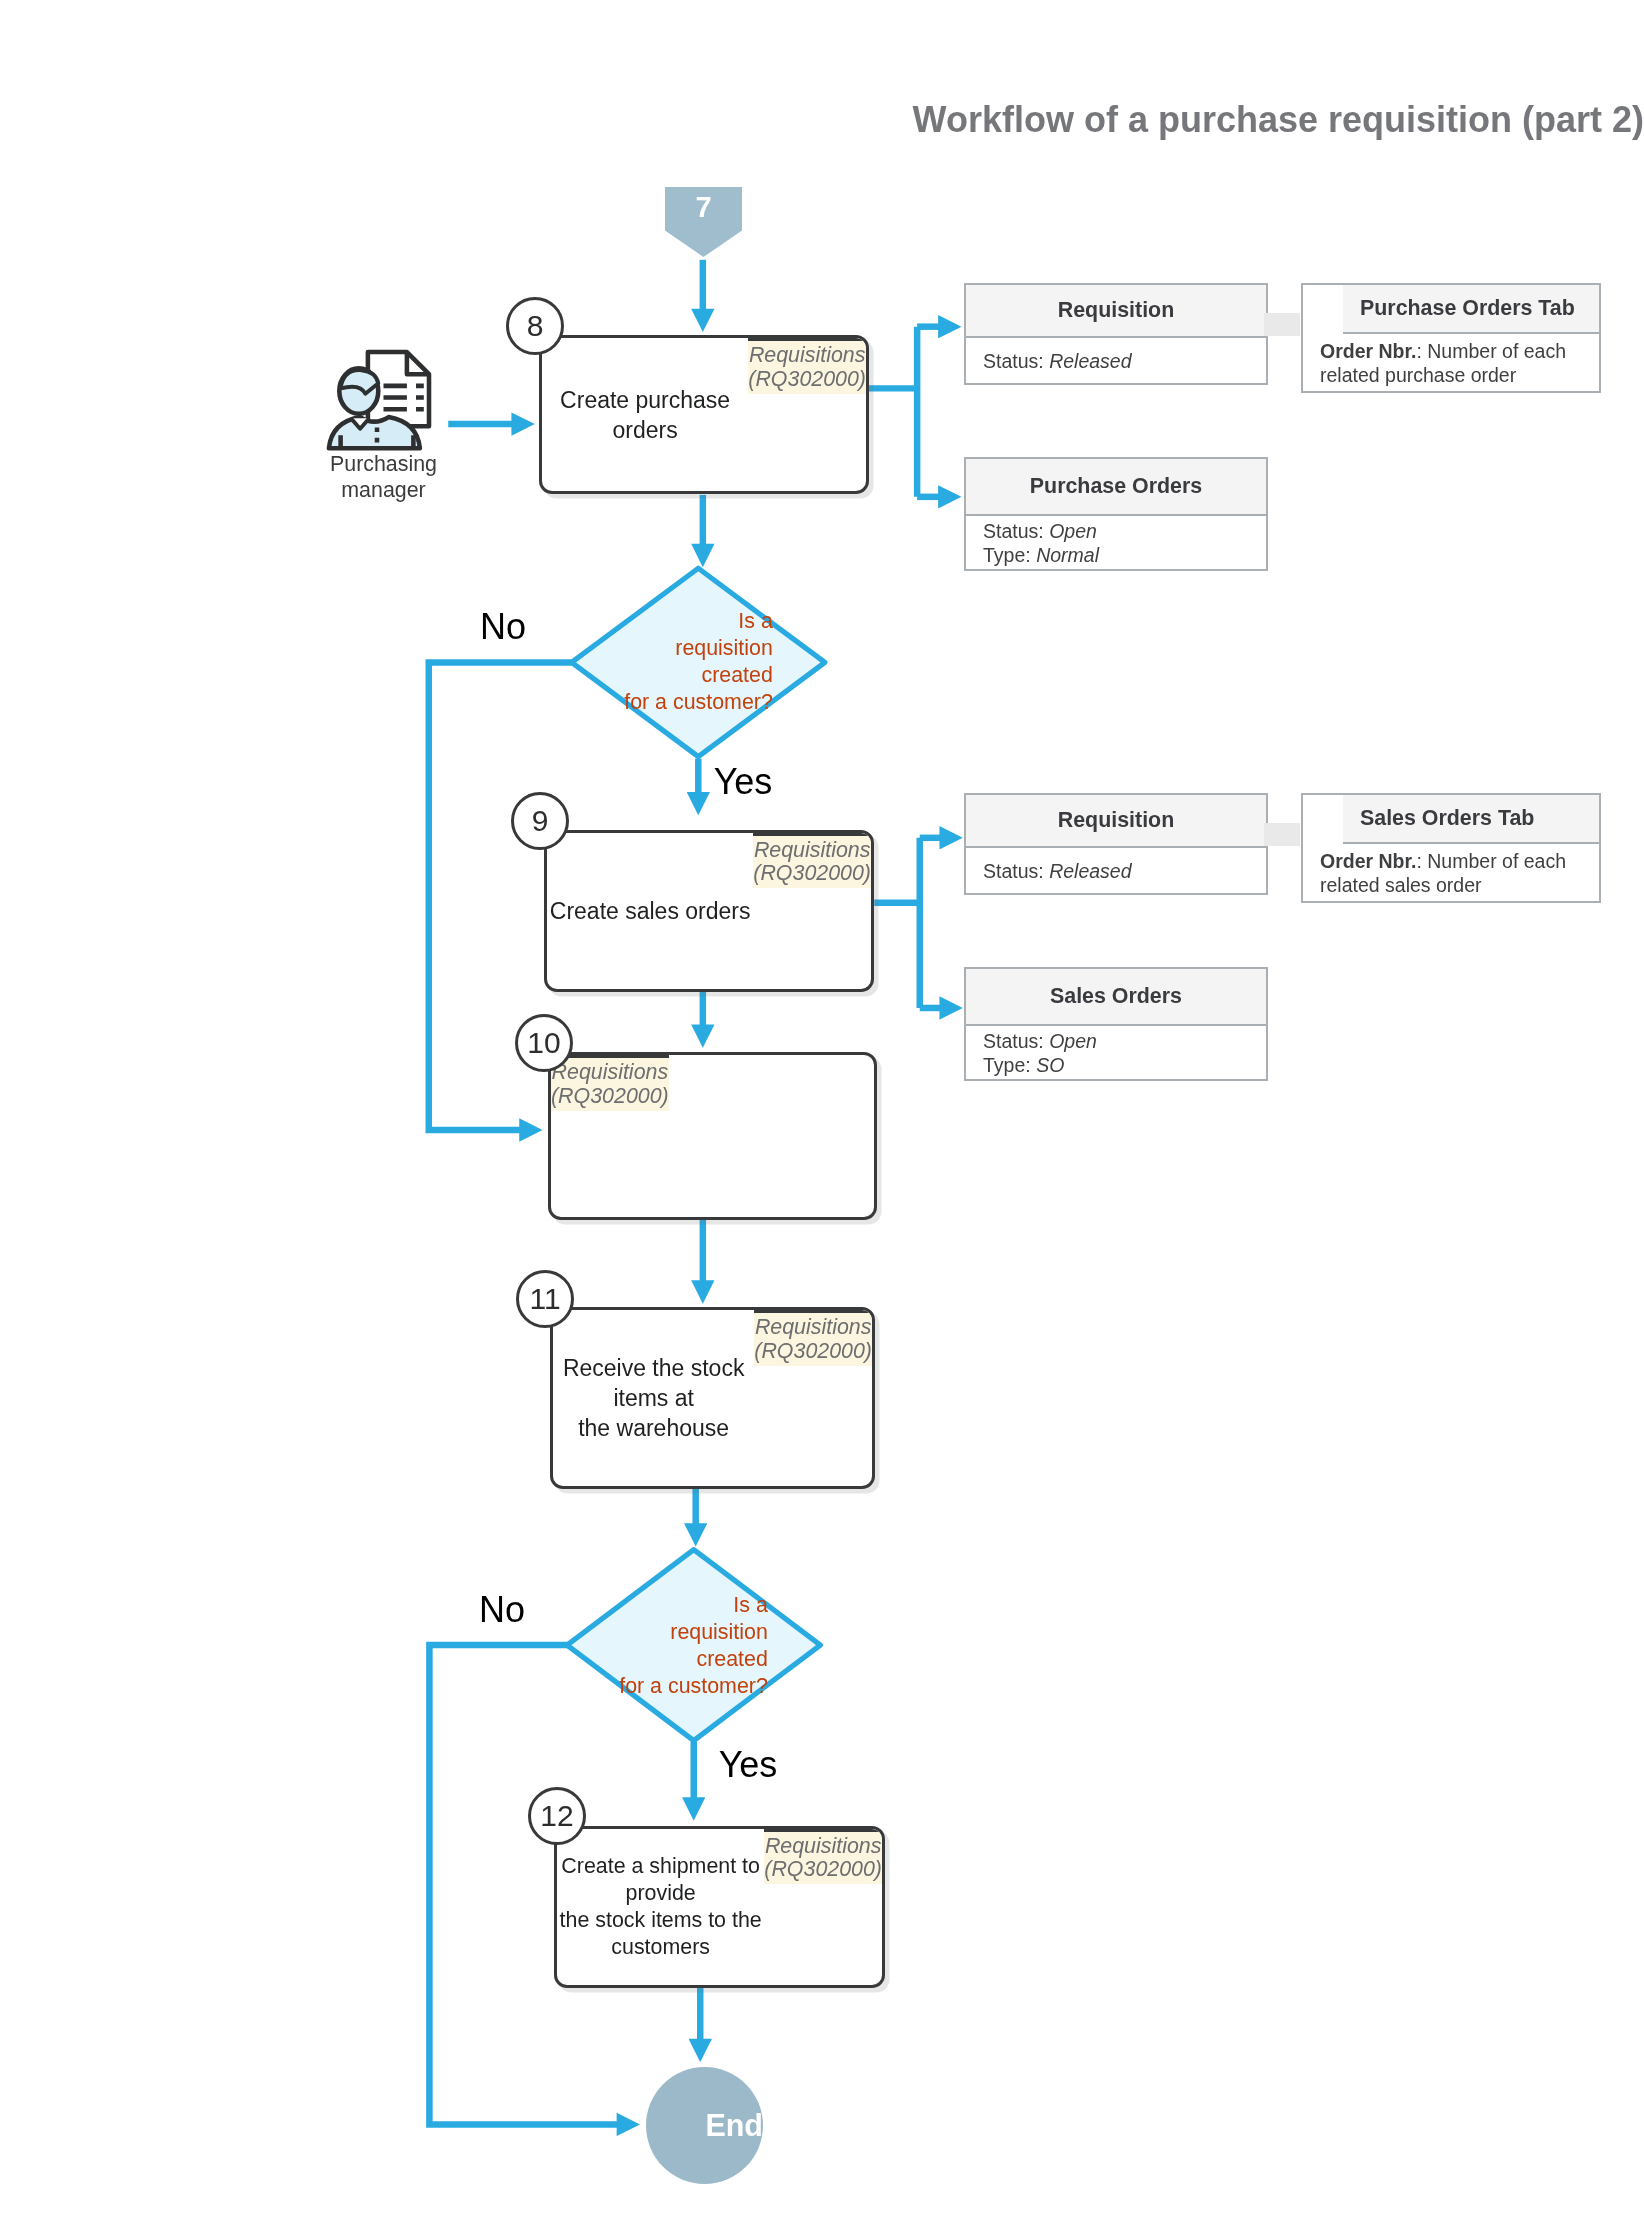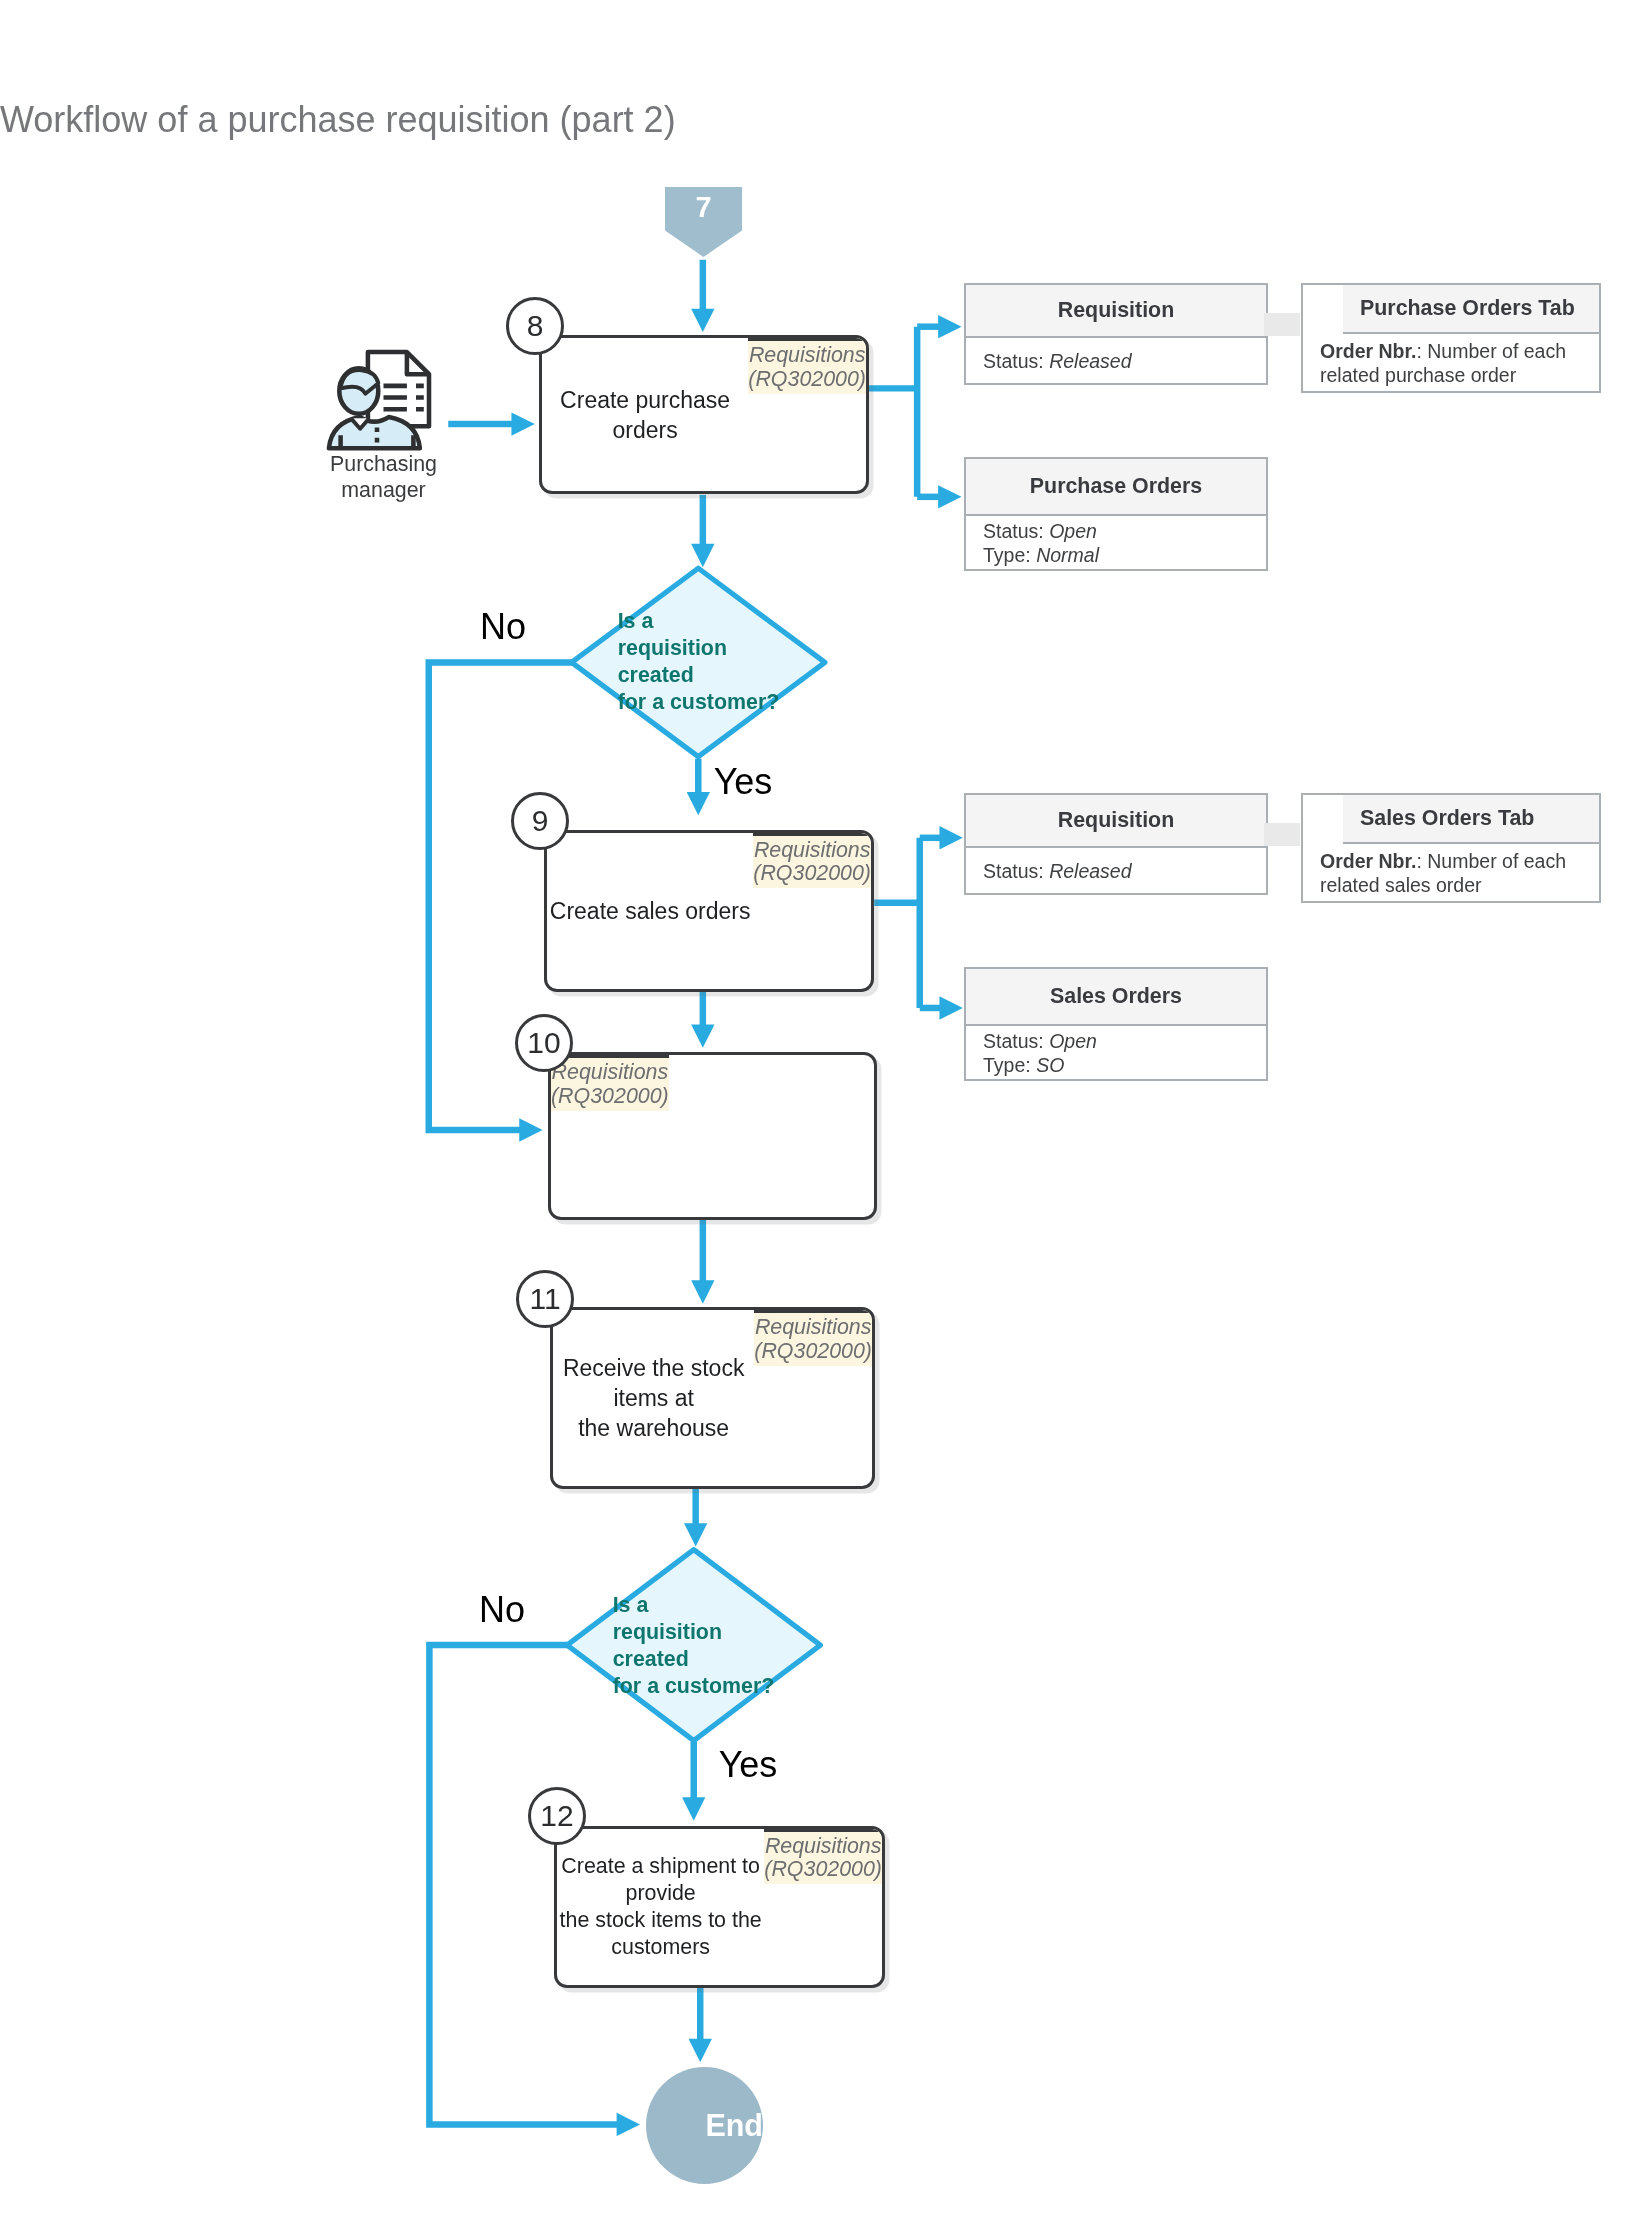--- a/index.html
+++ b/index.html
@@ -3,22 +3,22 @@
 <meta charset="utf-8">
 <style>
   html,body{margin:0;padding:0;background:#ffffff;}
   .canvas{
     position:relative;width:1644px;height:2227px;background:#fff;
     font-family:"Liberation Sans",sans-serif;overflow:hidden;
   }
   svg.overlay{position:absolute;left:0;top:0;z-index:1;}
   
   .title{
-    position:absolute;left:0;top:99px;width:1644px;text-align:left;
-    font-size:36px;font-weight:normal;color:#76777a;letter-spacing:0px;z-index:2;
+    position:absolute;left:0;top:99px;width:1644px;text-align:right;
+    font-size:36px;font-weight:bold;color:#76777a;letter-spacing:0px;z-index:2;
   }
   
   .pentagon{
     position:absolute;left:665px;top:187px;width:77px;height:70px;background:#9fbdcc;
     clip-path:polygon(0 0,100% 0,100% 62%,50% 100%,0 62%);z-index:2;
     display:flex;justify-content:center;color:#fff;font-size:29px;font-weight:bold;padding-top:3.9px;box-sizing:border-box;
   }
   
   .pbox{
     position:absolute;border:3.2px solid #38393b;border-radius:13px;background:#fff;
@@ -35,22 +35,22 @@
     font-style:italic;font-size:21.4px;color:#6d6e70;white-space:pre-line;line-height:23.4px;
   }
   
   .badge{
     position:absolute;width:58px;height:58px;border-radius:50%;background:#fff;
     border:3.2px solid #38393b;display:flex;align-items:center;justify-content:center;
     font-size:30px;color:#2c2d2f;z-index:4;box-sizing:border-box;
   }
   
   .dtext{
-    position:absolute;display:flex;align-items:center;justify-content:center;text-align:left;
-    font-size:21.4px;line-height:27px;color:#0f766e;white-space:pre-line;z-index:2;font-weight:bold;
+    position:absolute;display:flex;align-items:center;justify-content:center;text-align:right;
+    font-size:21.4px;line-height:27px;color:#c2410c;white-space:pre-line;z-index:2;
   }
   .branchlbl{
     position:absolute;width:104px;text-align:center;font-size:36px;color:#000000;z-index:2;
   }
   
   .ibox{
     position:absolute;border:2.6px solid #a9afb3;background:#fff;z-index:2;box-sizing:content-box;
   }
   .ibox-h{
     background:#f4f4f5;border-bottom:2.6px solid #a9afb3;display:flex;align-items:center;justify-content:center;

